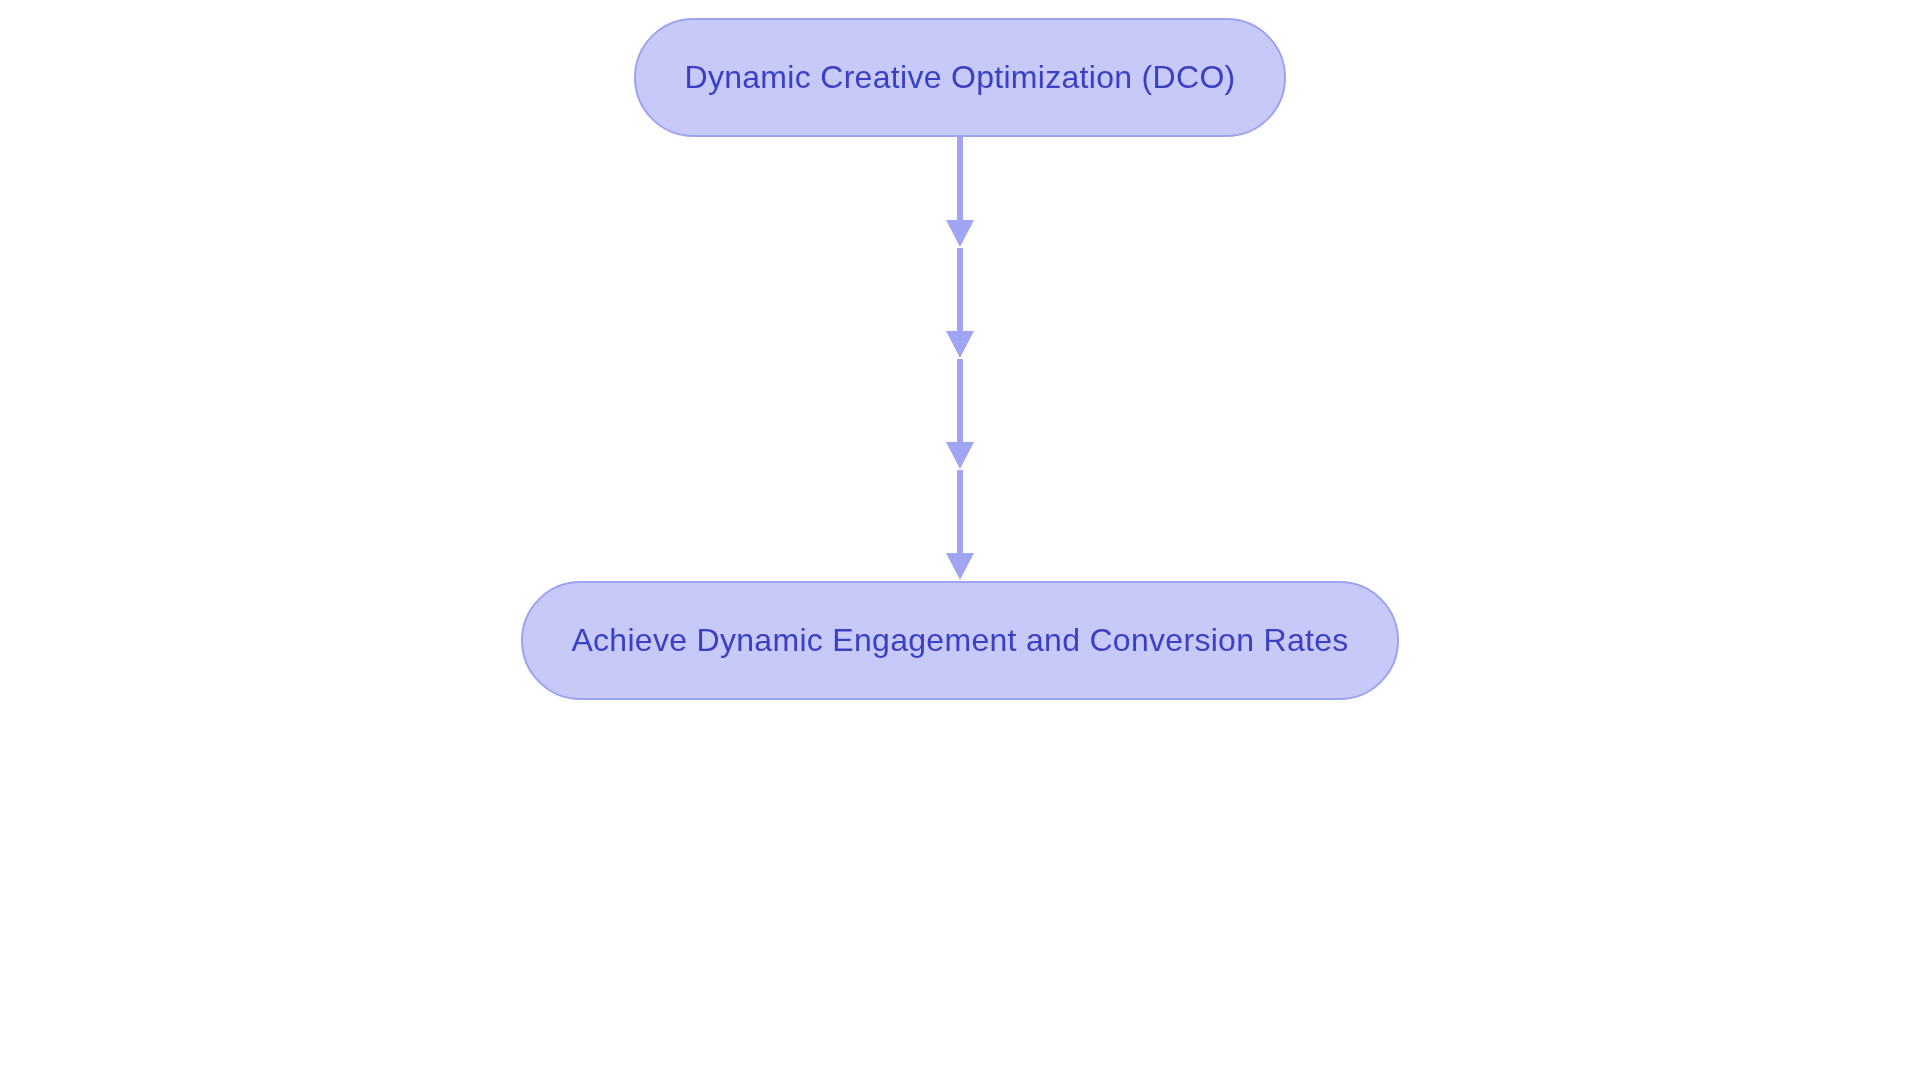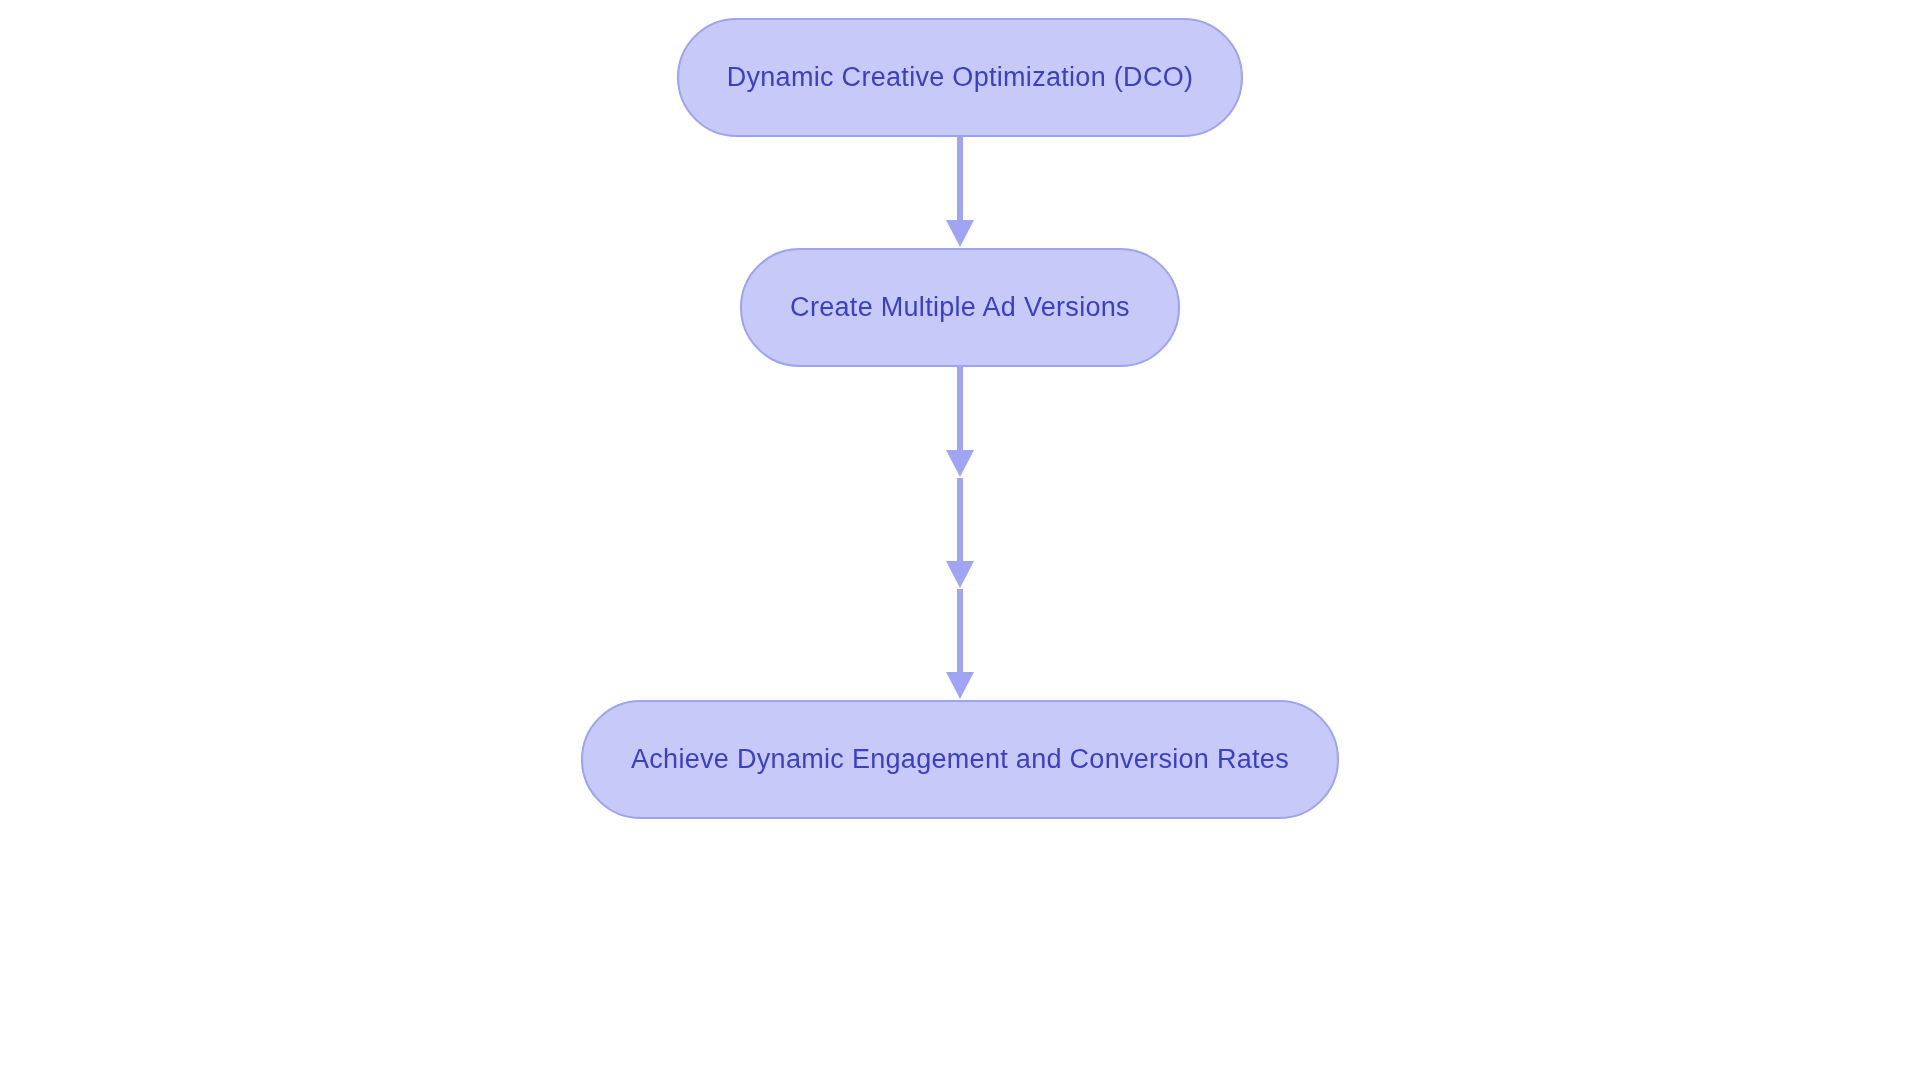--- a/index.html
+++ b/index.html
@@ -24,21 +24,21 @@
     flex-direction: column;
     align-items: center;
     padding-top: 18px;
   }
   .node {
     min-height: 119px;
     border-radius: 60px;
     background: var(--node-fill);
     border: 2px solid var(--node-border);
     color: var(--node-text);
-    font-size: 27px;
+    font-size: 32px;
     letter-spacing: 0.3px;
     padding: 0 48px;
     display: flex;
     align-items: center;
     justify-content: center;
     white-space: nowrap;
     flex: 0 0 auto;
   }
   .arrow {
     flex: 0 0 auto;
@@ -56,23 +56,20 @@
 
   <div class="node">
     <span>Dynamic Creative Optimization (DCO)</span>
   </div>
 
   <svg class="arrow" viewBox="0 0 34 111" aria-hidden="true">
     <line x1="17" y1="0" x2="17" y2="85"></line>
     <polygon points="3,83 31,83 17,110"></polygon>
   </svg>
 
-  <div class="node">
-    <span>Create Multiple Ad Versions</span>
-  </div>
 
   <svg class="arrow" viewBox="0 0 34 111" aria-hidden="true">
     <line x1="17" y1="0" x2="17" y2="85"></line>
     <polygon points="3,83 31,83 17,110"></polygon>
   </svg>
 
 
   <svg class="arrow" viewBox="0 0 34 111" aria-hidden="true">
     <line x1="17" y1="0" x2="17" y2="85"></line>
     <polygon points="3,83 31,83 17,110"></polygon>

